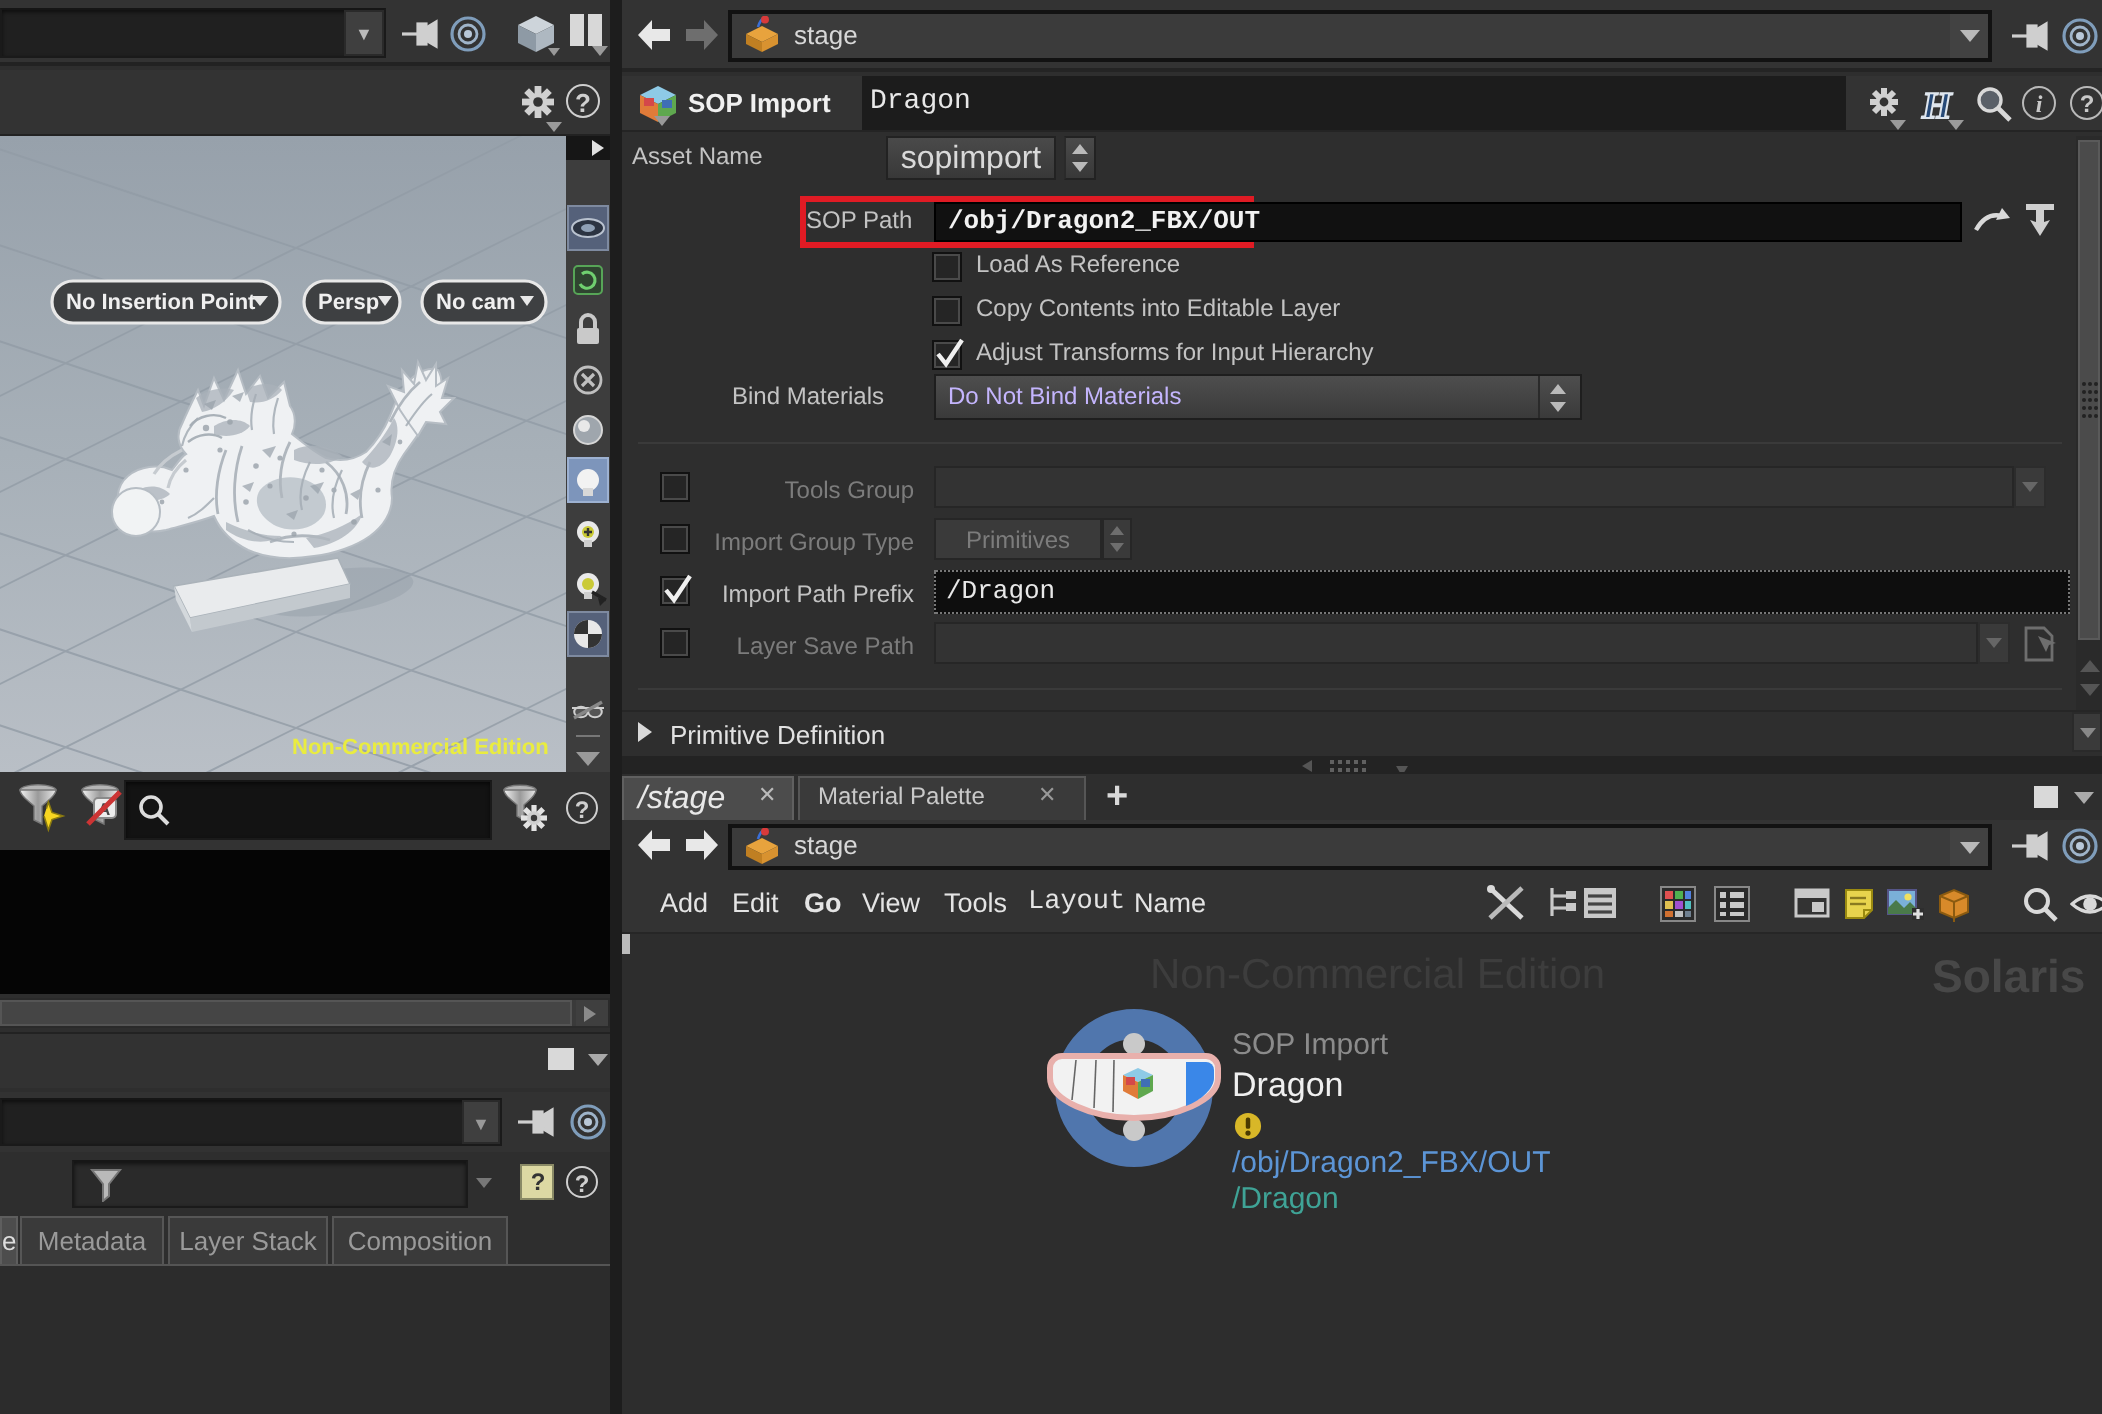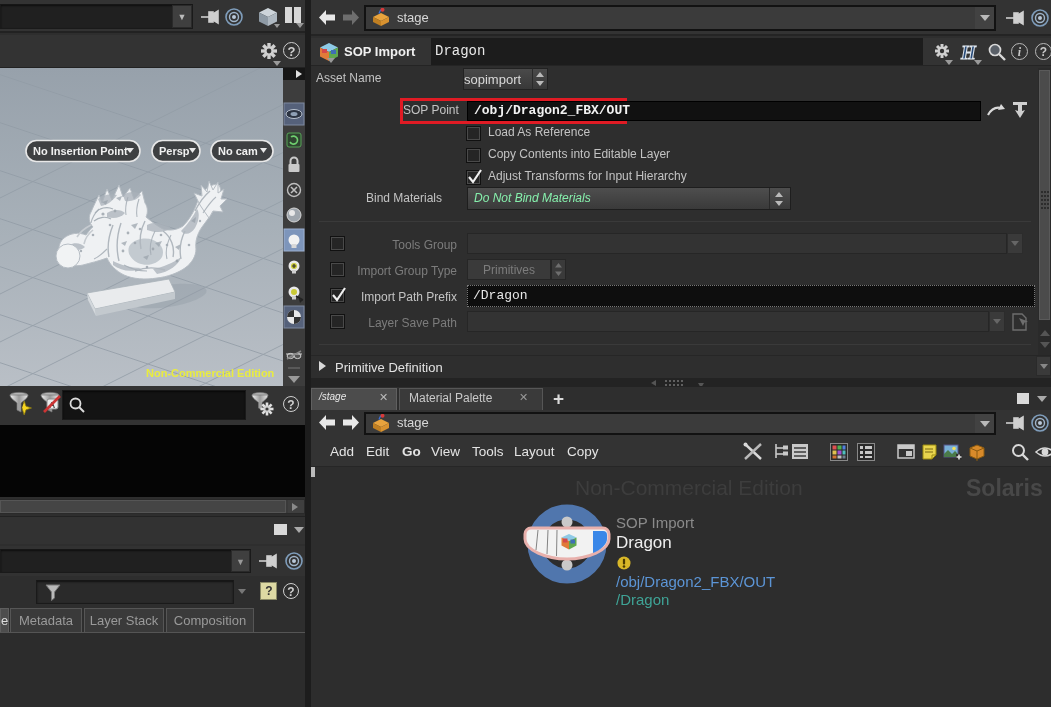--- a/index.html
+++ b/index.html
@@ -411,28 +411,28 @@
   <svg class="abs" style="left:676px;top:42px" width="20" height="20" viewBox="0 0 20 20">
         <circle cx="8" cy="8" r="5.5" fill="#5a6068" stroke="#d9d9d9" stroke-width="1.7"></circle>
         <line x1="12" y1="12" x2="18" y2="18" stroke="#d9d9d9" stroke-width="2.4"></line>
       </svg>
   <div class="abs" style="left:700px;top:43px;width:17px;height:17px;border:1.5px solid #b9b9b9;border-radius:50%;color:#c9c9c9;font-size:12px;font-style:italic;font-weight:bold;text-align:center;line-height:16px;font-family:'Liberation Serif',serif;">i</div>
   <div class="abs" style="left:724px;top:43px;width:17px;height:17px;border:1.5px solid #b9b9b9;border-radius:50%;color:#c9c9c9;font-size:12px;font-weight:bold;text-align:center;line-height:17px;">?</div>
 
   <div class="abs" style="left:0;top:66px;width:740px;height:289px;background:#2e2e2e;"></div>
 
   <div class="abs lbl" style="left:5px;top:71px;">Asset Name</div>
-  <div class="abs" style="left:152px;top:68px;width:85px;height:22px;background:linear-gradient(#4a4a4a,#383838);border:1px solid #222;color:#d9d9d9;font-size:13px;text-align:left;line-height:21px;">sopimport</div>
+  <div class="abs" style="left:132px;top:68px;width:85px;height:22px;background:linear-gradient(#4a4a4a,#383838);border:1px solid #222;color:#d9d9d9;font-size:16px;text-align:center;line-height:21px;">sopimport</div>
   <div class="abs" style="left:221px;top:68px;width:16px;height:22px;background:linear-gradient(#4a4a4a,#383838);border:1px solid #222;border-left:1px solid #2a2a2a;"></div>
   <svg class="abs" style="left:224px;top:72px" width="10" height="14" viewBox="0 0 10 14">
         <path d="M5,0 l4,5 h-8 z M5,14 l-4,-5 h8 z" fill="#b9b9b9"></path>
       </svg>
 
   <div class="abs" style="left:89px;top:98px;width:227px;height:26px;border:3px solid #e01b24;"></div>
-  <div class="abs lbl" style="left:92px;top:103px;white-space:nowrap;">SOP Point</div>
+  <div class="abs lbl" style="left:92px;top:103px;white-space:nowrap;">SOP Path</div>
   <div class="abs" style="left:156px;top:101px;width:514px;height:20px;background:#111;border:1px solid #000;"></div>
   <div class="abs mono" style="left:163px;top:103px;color:#f2f2f2;font-size:13px;font-weight:bold;">/obj/Dragon2_FBX/OUT</div>
   <svg class="abs" style="left:676px;top:102px" width="18" height="16" viewBox="0 0 18 16">
         <path d="M1,13 Q6,4 14,6" stroke="#d9d9d9" stroke-width="2.2" fill="none"></path>
         <path d="M14,2 l4,5 l-7,1 z" fill="#d9d9d9"></path>
       </svg>
   <svg class="abs" style="left:698px;top:99px" width="22" height="22" viewBox="0 0 22 22">
         <g fill="#cfcfcf">
           <path d="M4,3 h14 v3 h-14 z"></path>
           <path d="M9,6 h4 v6 l3,-1 l-5,8 l-5,-8 l3,1 z"></path>
@@ -444,21 +444,21 @@
   <div class="abs" style="left:156px;top:149px;width:13px;height:13px;background:#252525;border:1px solid #4a4a4a;outline:1px solid #111;"></div>
   <div class="abs lbl" style="left:177px;top:147px;">Copy Contents into Editable Layer</div>
   <div class="abs" style="left:156px;top:171px;width:13px;height:13px;background:#252525;border:1px solid #4a4a4a;outline:1px solid #111;"></div>
   <svg class="abs" style="left:155px;top:168px" width="18" height="17" viewBox="0 0 18 17">
         <path d="M3,9 L7,14 L15,2" stroke="#f0f0f0" stroke-width="2.2" fill="none"></path>
       </svg>
   <div class="abs lbl" style="left:177px;top:169px;">Adjust Transforms for Input Hierarchy</div>
 
   <div class="abs lbl" style="left:40px;top:191px;width:106px;text-align:center;">Bind Materials</div>
   <div class="abs" style="left:156px;top:187px;width:324px;height:23px;background:linear-gradient(#4e4e4e,#3a3a3a);border:1px solid #1e1e1e;"></div>
-  <div class="abs" style="left:163px;top:191px;color:#86efac;font-size:12px;font-style:italic;">Do Not Bind Materials</div>
+  <div class="abs" style="left:163px;top:191px;color:#c4b5fd;font-size:12px;">Do Not Bind Materials</div>
   <div class="abs" style="left:458px;top:188px;width:21px;height:21px;border-left:1px solid #2a2a2a;"></div>
   <svg class="abs" style="left:463px;top:192px" width="10" height="14" viewBox="0 0 10 14">
         <path d="M5,0 l4,5 h-8 z M5,14 l-4,-5 h8 z" fill="#b9b9b9"></path>
       </svg>
 
   <div class="abs" style="left:8px;top:221px;width:712px;height:1px;background:#262626;border-bottom:1px solid #3a3a3a;"></div>
 
   <div class="abs" style="left:20px;top:237px;width:13px;height:13px;background:#252525;border:1px solid #4a4a4a;outline:1px solid #111;"></div>
   <div class="abs dim" style="left:40px;top:238px;width:106px;text-align:right;font-size:12px;">Tools Group</div>
   <div class="abs" style="left:156px;top:233px;width:540px;height:21px;background:#333;border:1px solid #262626;"></div>
@@ -538,21 +538,21 @@
           <rect x="18" y="4" width="2" height="2"></rect>
           <rect x="22" y="4" width="2" height="2"></rect>
           <rect x="26" y="4" width="2" height="2"></rect>
           <rect x="30" y="4" width="2" height="2"></rect>
         </g>
         <path d="M50,0 l5,3 l-5,3 z" fill="#555" transform="rotate(90 50 3)"></path>
       </svg>
 
   <div class="abs" style="left:0;top:387px;width:740px;height:23px;background:#2e2e2e;"></div>
   <div class="abs" style="left:0;top:388px;width:86px;height:22px;background:#4c4c4c;border:1px solid #606060;border-bottom:none;"></div>
-  <div class="abs" style="left:8px;top:391px;color:#e8e8e8;font-size:10px;font-style:italic;">/stage</div>
+  <div class="abs" style="left:8px;top:391px;color:#e8e8e8;font-size:16px;font-style:italic;">/stage</div>
   <div class="abs" style="left:68px;top:391px;color:#bbb;font-size:11px;">✕</div>
   <div class="abs" style="left:88px;top:388px;width:144px;height:22px;background:#3a3a3a;border:1px solid #565656;border-bottom:none;"></div>
   <div class="abs" style="left:98px;top:391px;color:#c9c9c9;font-size:12px;">Material Palette</div>
   <div class="abs" style="left:208px;top:391px;color:#999;font-size:11px;">✕</div>
   <div class="abs" style="left:242px;top:389px;color:#d9d9d9;font-size:19px;font-weight:bold;line-height:20px;">+</div>
   <div class="abs" style="left:706px;top:393px;width:12px;height:11px;background:#d9d9d9;"></div>
   <div class="abs" style="left:726px;top:396px;width:0;height:0;border-left:5px solid transparent;border-right:5px solid transparent;border-top:6px solid #aaa;"></div>
 
   <div class="abs tb" style="left:0;top:410px;width:740px;height:27px;"></div>
   <svg class="abs" style="left:7px;top:414px" width="18" height="17" viewBox="0 0 18 17">
@@ -584,22 +584,22 @@
         <circle cx="10" cy="10" r="4.5" fill="none" stroke="#9fb4c9" stroke-width="1.4"></circle>
         <circle cx="10" cy="10" r="2" fill="#b9c8d8"></circle>
       </svg>
 
   <div class="abs tb" style="left:0;top:437px;width:740px;height:30px;border-bottom:1px solid #262626;"></div>
   <div class="abs" style="left:19px;top:444px;color:#e4e4e4;font-size:13.5px;">Add</div>
   <div class="abs" style="left:55px;top:444px;color:#e4e4e4;font-size:13.5px;">Edit</div>
   <div class="abs" style="left:91px;top:444px;color:#e4e4e4;font-size:13.5px;font-weight:bold;">Go</div>
   <div class="abs" style="left:120px;top:444px;color:#e4e4e4;font-size:13.5px;">View</div>
   <div class="abs" style="left:161px;top:444px;color:#e4e4e4;font-size:13.5px;">Tools</div>
-  <div class="abs" style="left:203px;top:444px;color:#e4e4e4;font-size:13.5px;">Layout</div>
-  <div class="abs" style="left:256px;top:444px;color:#e4e4e4;font-size:13.5px;">Copy</div>
+  <div class="abs" style="left:203px;top:444px;color:#e4e4e4;font-size:13.5px;font-family:Liberation Mono, monospace;">Layout</div>
+  <div class="abs" style="left:256px;top:444px;color:#e4e4e4;font-size:13.5px;">Name</div>
 
   <svg class="abs" style="left:432px;top:442px" width="22" height="20" viewBox="0 0 22 20">
         <path d="M2,2 L18,17" stroke="#d9d9d9" stroke-width="2.4"></path>
         <path d="M18,2 L2,17" stroke="#b9b9b9" stroke-width="2.4"></path>
         <circle cx="2.5" cy="2.5" r="2" fill="#d9d9d9"></circle>
       </svg>
   <svg class="abs" style="left:462px;top:442px" width="18" height="20" viewBox="0 0 18 20">
         <g stroke="#c9c9c9" stroke-width="1.6" fill="none">
           <line x1="3" y1="2" x2="3" y2="16"></line>
           <line x1="3" y1="6" x2="10" y2="6"></line>

